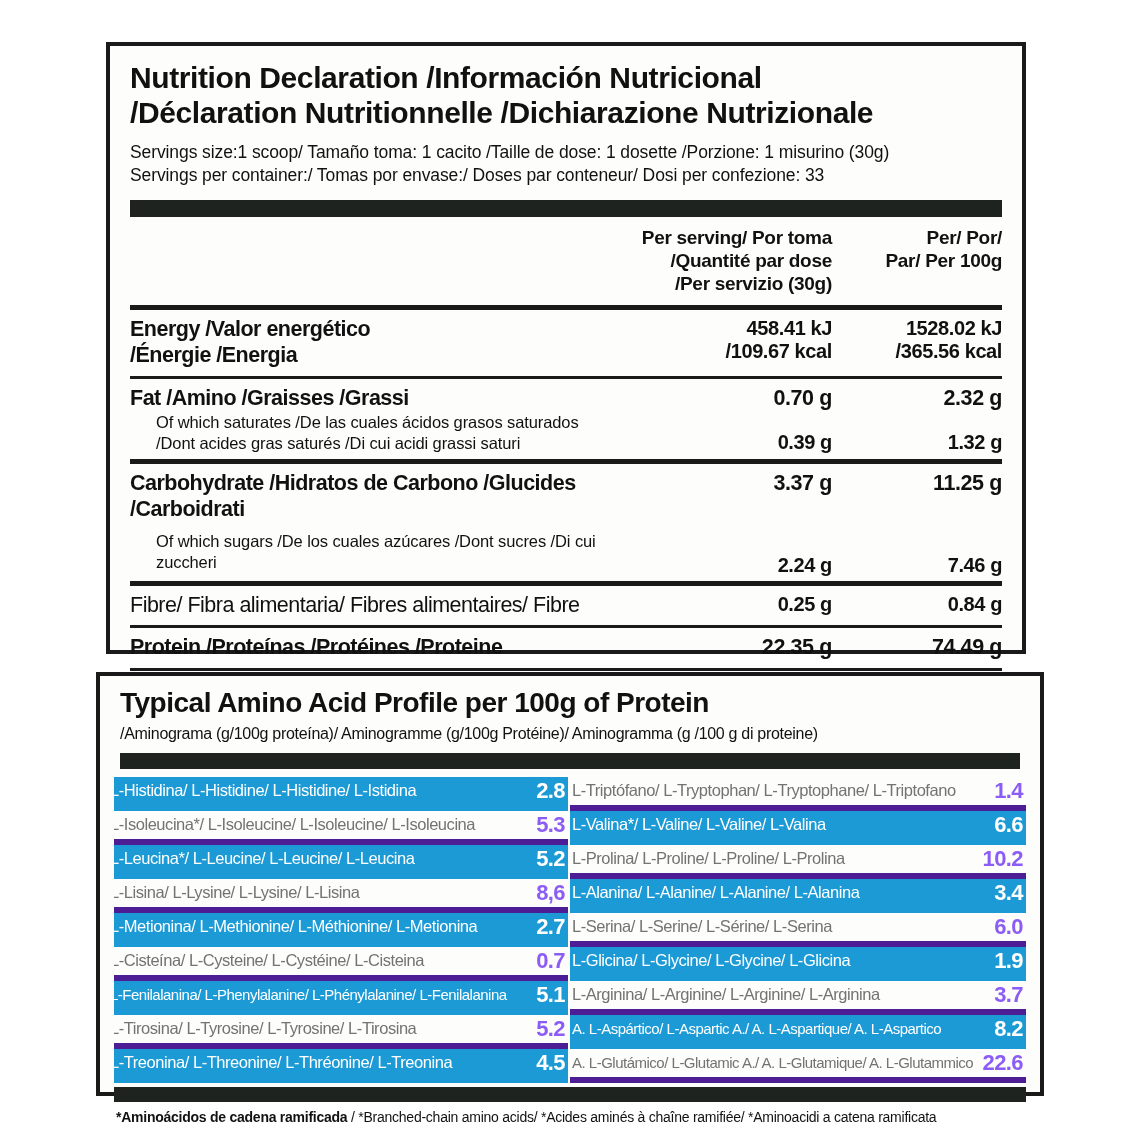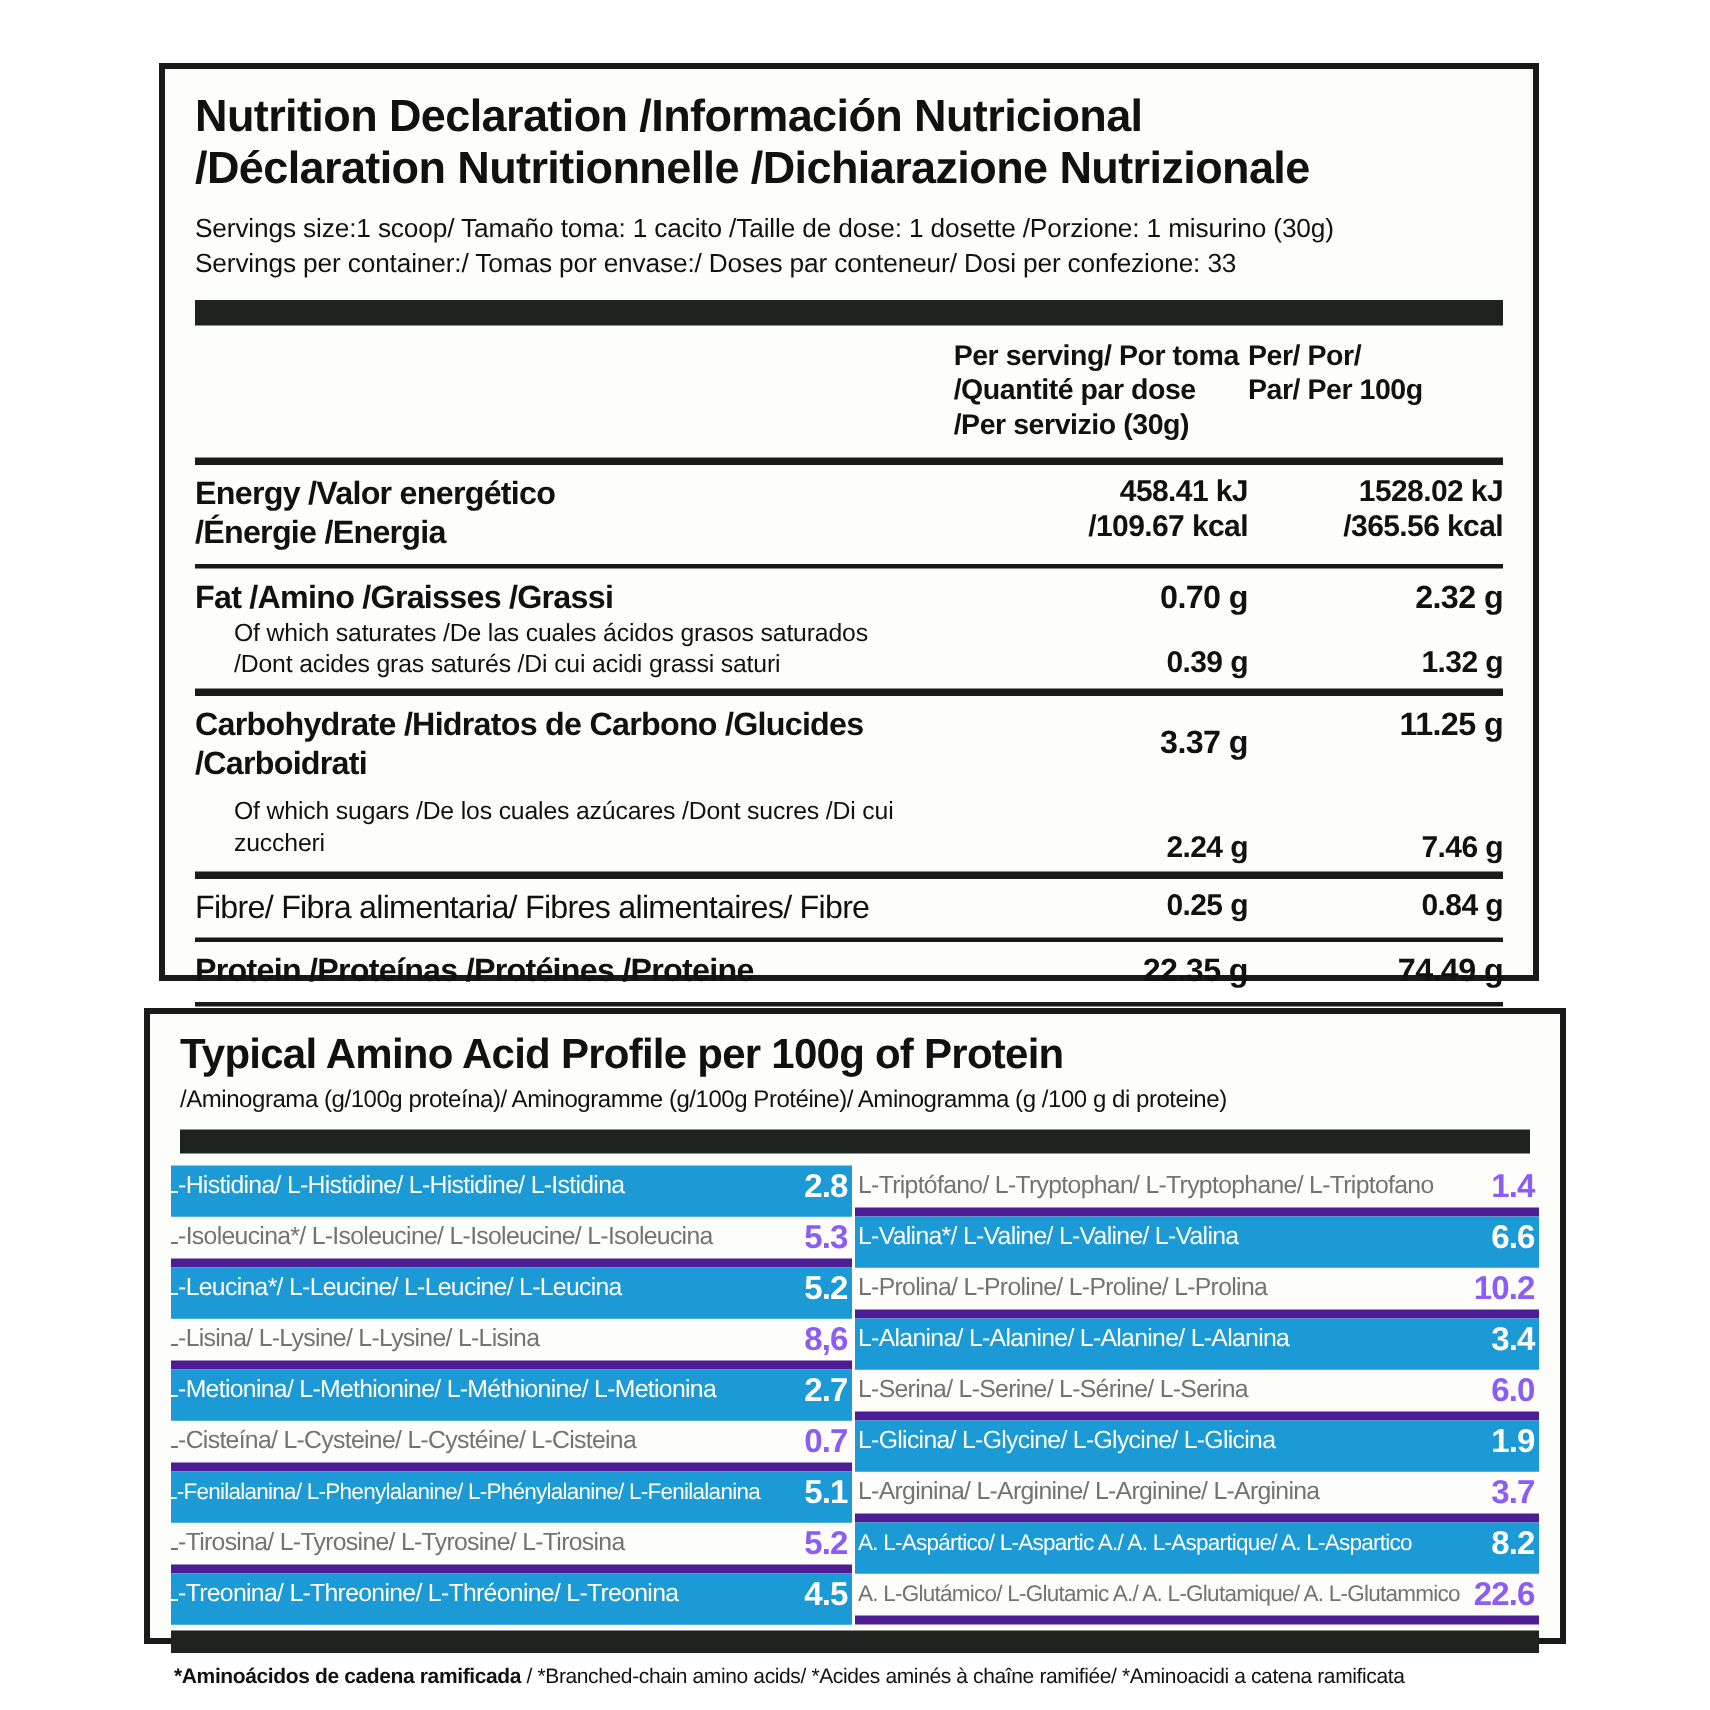--- a/index.html
+++ b/index.html
@@ -43,21 +43,21 @@
 
   
   table.nt { width: 100%; border-collapse: collapse; table-layout: fixed; }
   table.nt td { vertical-align: top; }
   .col-name { width: 58%; }
   .col-a    { width: 22.5%; text-align: right; }
   .col-b    { width: 19.5%; text-align: right; }
 
   .hdr-cell {
     font-size: 19px; font-weight: bold; line-height: 1.22;
-    text-align: left; padding: 9px 0 10px 0; letter-spacing: -0.3px;
+    text-align: right; padding: 9px 0 10px 0; letter-spacing: -0.3px;
   }
   .hdr-pad { padding-top: 9px; }
 
   .row-main   { font-size: 21.5px; font-weight: bold; letter-spacing: -0.5px; line-height: 1.2; }
   .row-main.lite { font-weight: normal; }
   .row-sub    { font-size: 16.5px; font-weight: normal; line-height: 1.26; letter-spacing: -0.1px; }
   .val-b      { font-size: 21.5px; font-weight: bold; letter-spacing: -0.4px; }
   .val-n      { font-size: 20px;   font-weight: bold; letter-spacing: -0.4px; }
   .indent     { padding-left: 26px; }
 
@@ -187,21 +187,21 @@
           <td class="col-b val-n" style="vertical-align:bottom;padding-bottom:5px">1.32 g</td>
         </tr>
         <tr>
               <td colspan="3" style="padding:0">
                 <div class="rule-double"></div>
               </td>
             </tr>
 
         <tr>
           <td class="row-main" style="padding-top:7px">Carbohydrate /Hidratos de Carbono /Glucides /Carboidrati</td>
-          <td class="col-a val-b" style="padding-top:19px">3.37 g</td>
+          <td class="col-a val-b" style="padding-top:7px">3.37 g</td>
           <td class="col-b val-b" style="padding-top:7px">11.25 g</td>
         </tr>
 
         <tr>
           <td class="row-sub indent" style="padding:8px 0 8px 26px">Of which sugars /De los cuales azúcares /Dont sucres /Di cui zuccheri</td>
           <td class="col-a val-n" style="vertical-align:bottom;padding-bottom:4px">2.24 g</td>
           <td class="col-b val-n" style="vertical-align:bottom;padding-bottom:4px">7.46 g</td>
         </tr>
         <tr>
               <td colspan="3" style="padding:0">

